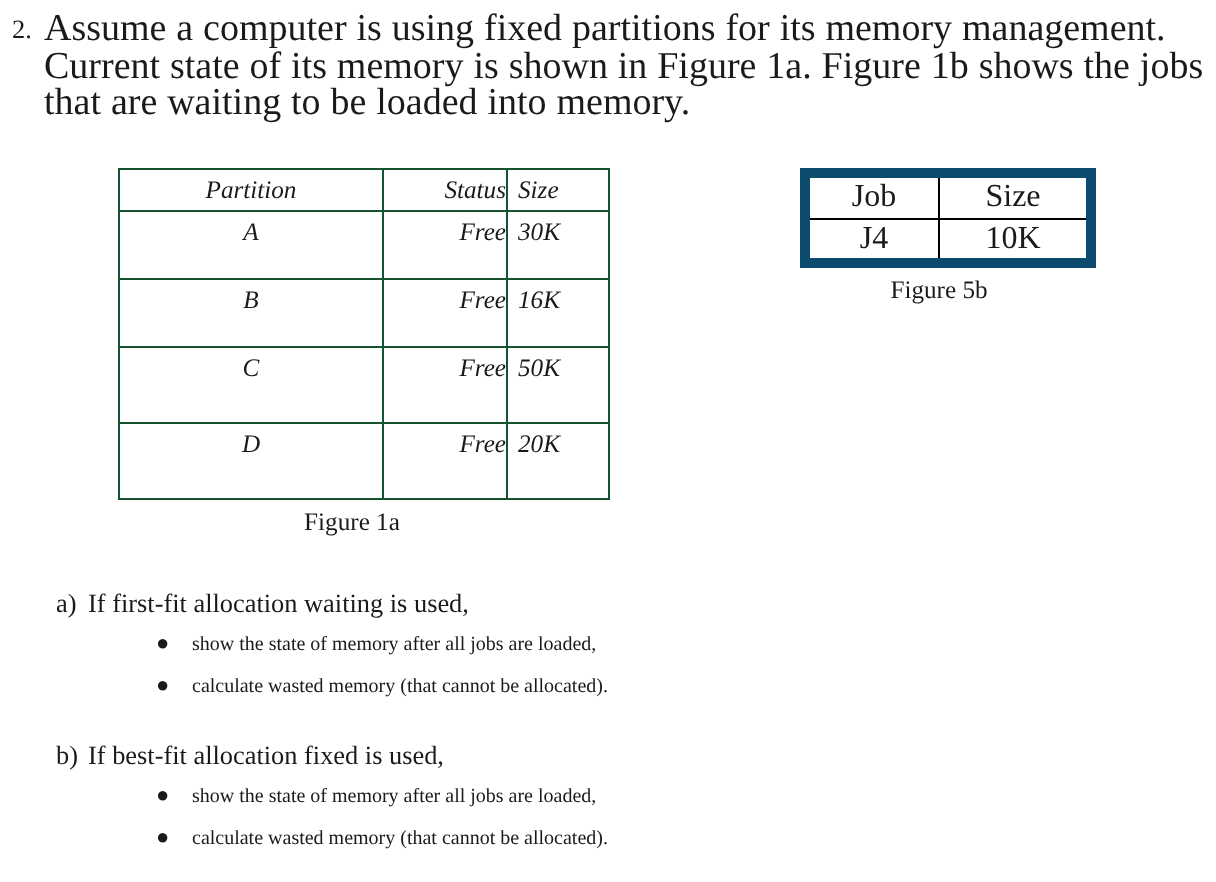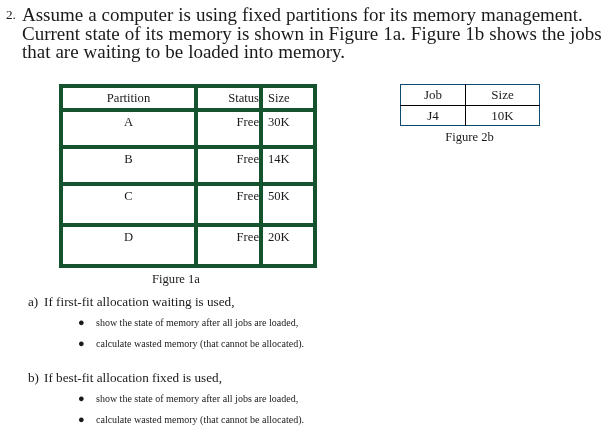--- a/index.html
+++ b/index.html
@@ -46,24 +46,25 @@
   #figure-1a-wrap {
     position: absolute;
     left: 59px;
     top: 84px;
   }
   table.grid {
     border-collapse: collapse;
     font-size: 12.6px;
   }
   table.grid td, table.grid th {
-    border: 4px solid #14532d;
+    border: 1px solid #14532d;
     padding: 0;
     font-weight: normal;
     vertical-align: top;
+    font-style: italic;
   }
   #figure-1a .col-partition { width: 131px; text-align: center; }
   #figure-1a .col-status    { width: 56px;  text-align: right; padding-left: 5px; }
   #figure-1a .col-size      { width: 45px;  text-align: left; padding-left: 5px; }
 
   #figure-1a tr.head td { height: 20px; line-height: 20px; }
   #figure-1a tr.body td { height: 32px; line-height: 19px; padding-top: 1px; }
   #figure-1a tr.body-tall td { height: 36px; line-height: 19px; padding-top: 1px; }
 
   .caption {
@@ -75,22 +76,22 @@
   #figure-1a-caption { width: 234px; }
 
   
   #figure-1b-wrap {
     position: absolute;
     left: 400px;
     top: 84px;
   }
   table.grid2 {
     border-collapse: collapse;
-    font-size: 13px;
-    border: 1px solid #0c4a6e;
+    font-size: 16px;
+    border: 5px solid #0c4a6e;
   }
   table.grid2 td {
     padding: 0;
     font-weight: normal;
     text-align: center;
     vertical-align: middle;
   }
   table.grid2 .col-job  { width: 64px; }
   table.grid2 .col-size { width: 73px; border-left: 1px solid #000; }
   table.grid2 tr.head td {
@@ -164,21 +165,21 @@
         <td class="col-size">Size</td>
       </tr>
       <tr class="body">
         <td class="col-partition">A</td>
         <td class="col-status">Free</td>
         <td class="col-size">30K</td>
       </tr>
       <tr class="body">
         <td class="col-partition">B</td>
         <td class="col-status">Free</td>
-        <td class="col-size">14K</td>
+        <td class="col-size">16K</td>
       </tr>
       <tr class="body-tall">
         <td class="col-partition">C</td>
         <td class="col-status">Free</td>
         <td class="col-size">50K</td>
       </tr>
       <tr class="body-tall">
         <td class="col-partition">D</td>
         <td class="col-status">Free</td>
         <td class="col-size">20K</td>
@@ -194,21 +195,21 @@
       <tr class="head">
         <td class="col-job">Job</td>
         <td class="col-size">Size</td>
       </tr>
       <tr class="body">
         <td class="col-job">J4</td>
         <td class="col-size">10K</td>
       </tr>
     </tbody>
   </table>
-  <div class="caption" id="figure-1b-caption">Figure 2b</div>
+  <div class="caption" id="figure-1b-caption">Figure 5b</div>
 </div>
 
 <div id="subquestions">
 
   <div class="sub-block">
     <div class="sub-row">
       <div class="sub-label">a)</div>
       <div class="sub-text">If first-fit allocation waiting is used,</div>
     </div>
     <div class="bullet-row">

